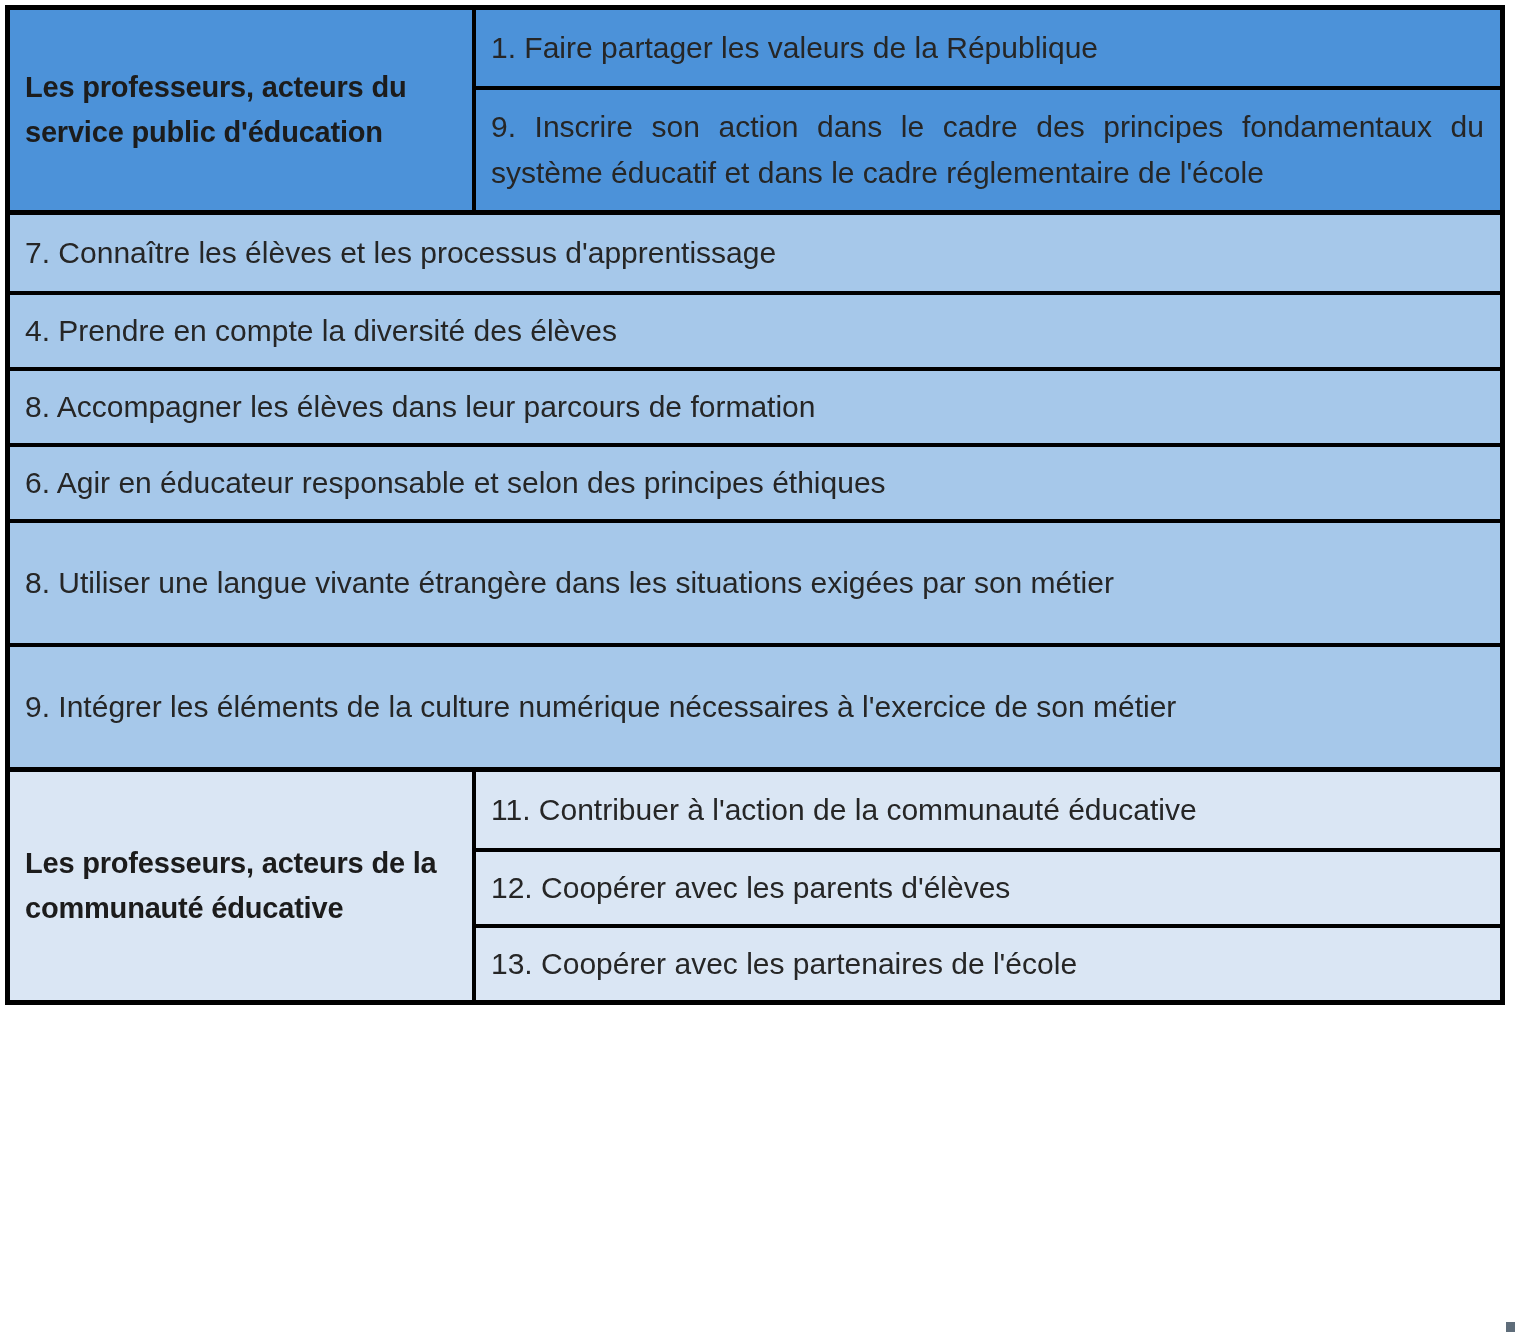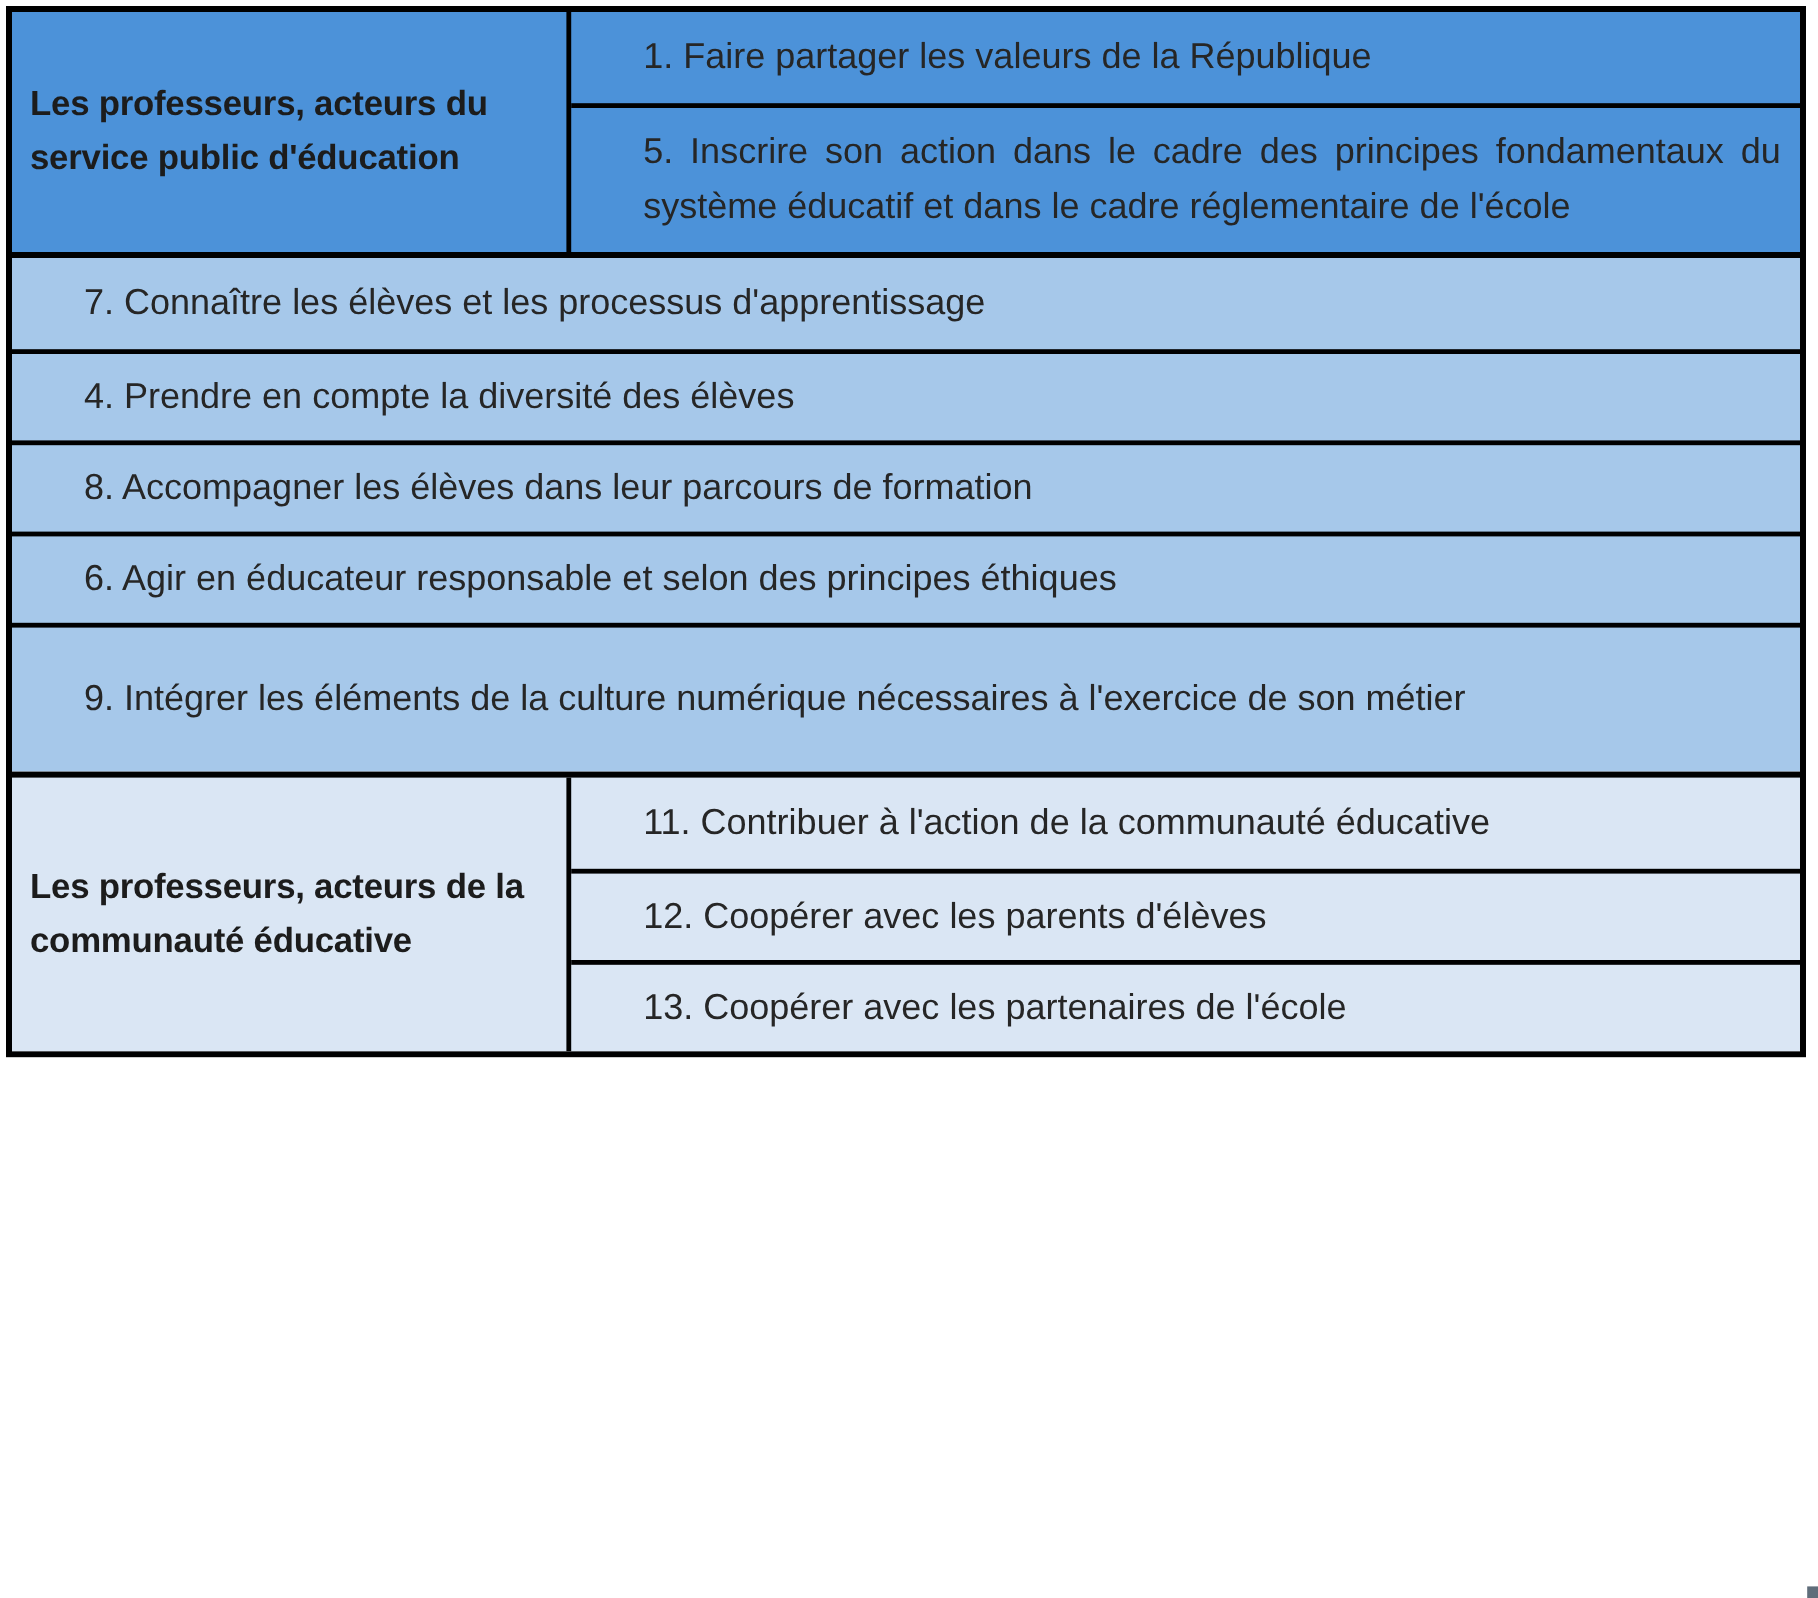--- a/index.html
+++ b/index.html
@@ -59,21 +59,20 @@
     line-height: 1.55;
     color: #262626;
   }
   .item-cell:first-child { border-top: none; }
   .item-cell.two-line { min-height: 124px; }
   .item-cell > span {
     display: block;
     width: 100%;
     text-align: justify;
     text-align-last: left;
-    margin-left: 45px;
     -moz-text-align-last: left;
   }
   .corner-artifact {
     position: absolute;
     right: 0;
     bottom: 0;
     width: 9px;
     height: 10px;
     background: #5f6d7a;
   }
@@ -86,37 +85,40 @@
     <div id="table-groups">
         <section class="group" style="background: rgb(76, 146, 217);">
           <div class="header-cell">
             <span>Les professeurs, acteurs du service public d'éducation</span>
           </div>
           <div class="items">
             <div class="item-cell">
               <span>1. Faire partager les valeurs de la République</span>
             </div>
             <div class="item-cell two-line">
-              <span>5. Inscrire son action dans le cadre des principes fondamentaux du système éducatif et dans le cadre réglementaire de l'école</span>
+              <span>9. Inscrire son action dans le cadre des principes fondamentaux du système éducatif et dans le cadre réglementaire de l'école</span>
             </div>
           </div>
         </section>
         <section class="group" style="background: rgb(166, 200, 234);">
           <div class="items">
             <div class="item-cell">
               <span>7. Connaître les élèves et les processus d'apprentissage</span>
             </div>
             <div class="item-cell">
               <span>4. Prendre en compte la diversité des élèves</span>
             </div>
             <div class="item-cell">
               <span>8. Accompagner les élèves dans leur parcours de formation</span>
             </div>
             <div class="item-cell">
               <span>6. Agir en éducateur responsable et selon des principes éthiques</span>
+            </div>
+            <div class="item-cell two-line">
+              <span>8. Utiliser une langue vivante étrangère dans les situations exigées par son métier</span>
             </div>
             <div class="item-cell two-line">
               <span>9. Intégrer les éléments de la culture numérique nécessaires à l'exercice de son métier</span>
             </div>
           </div>
         </section>
         <section class="group" style="background: rgb(218, 230, 244);">
           <div class="header-cell">
             <span>Les professeurs, acteurs de la communauté éducative</span>
           </div>

